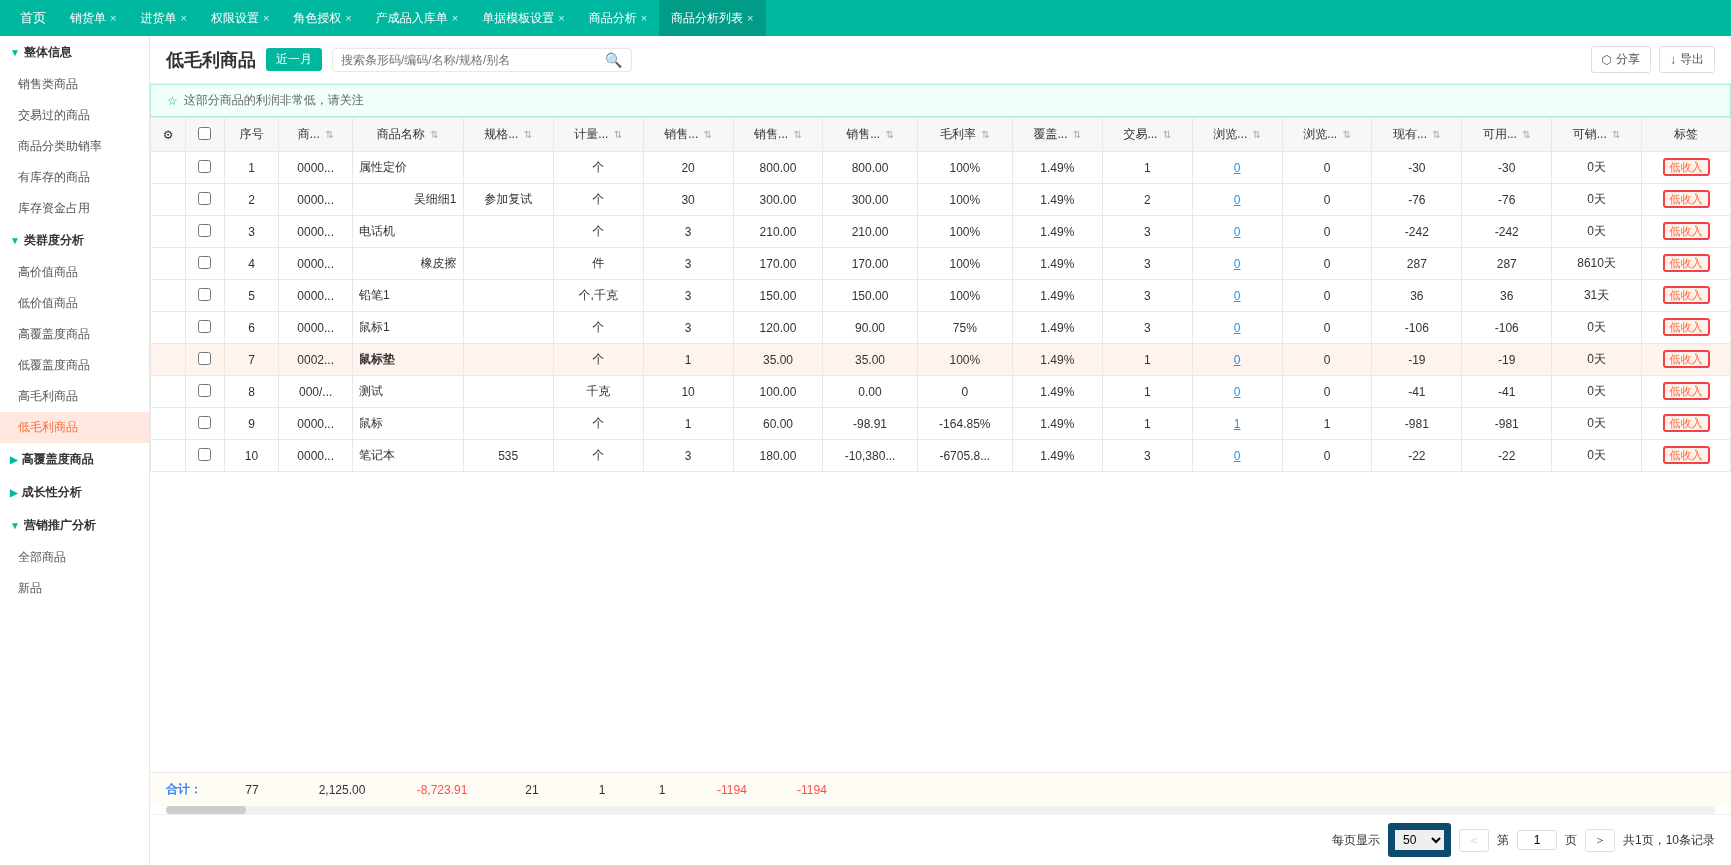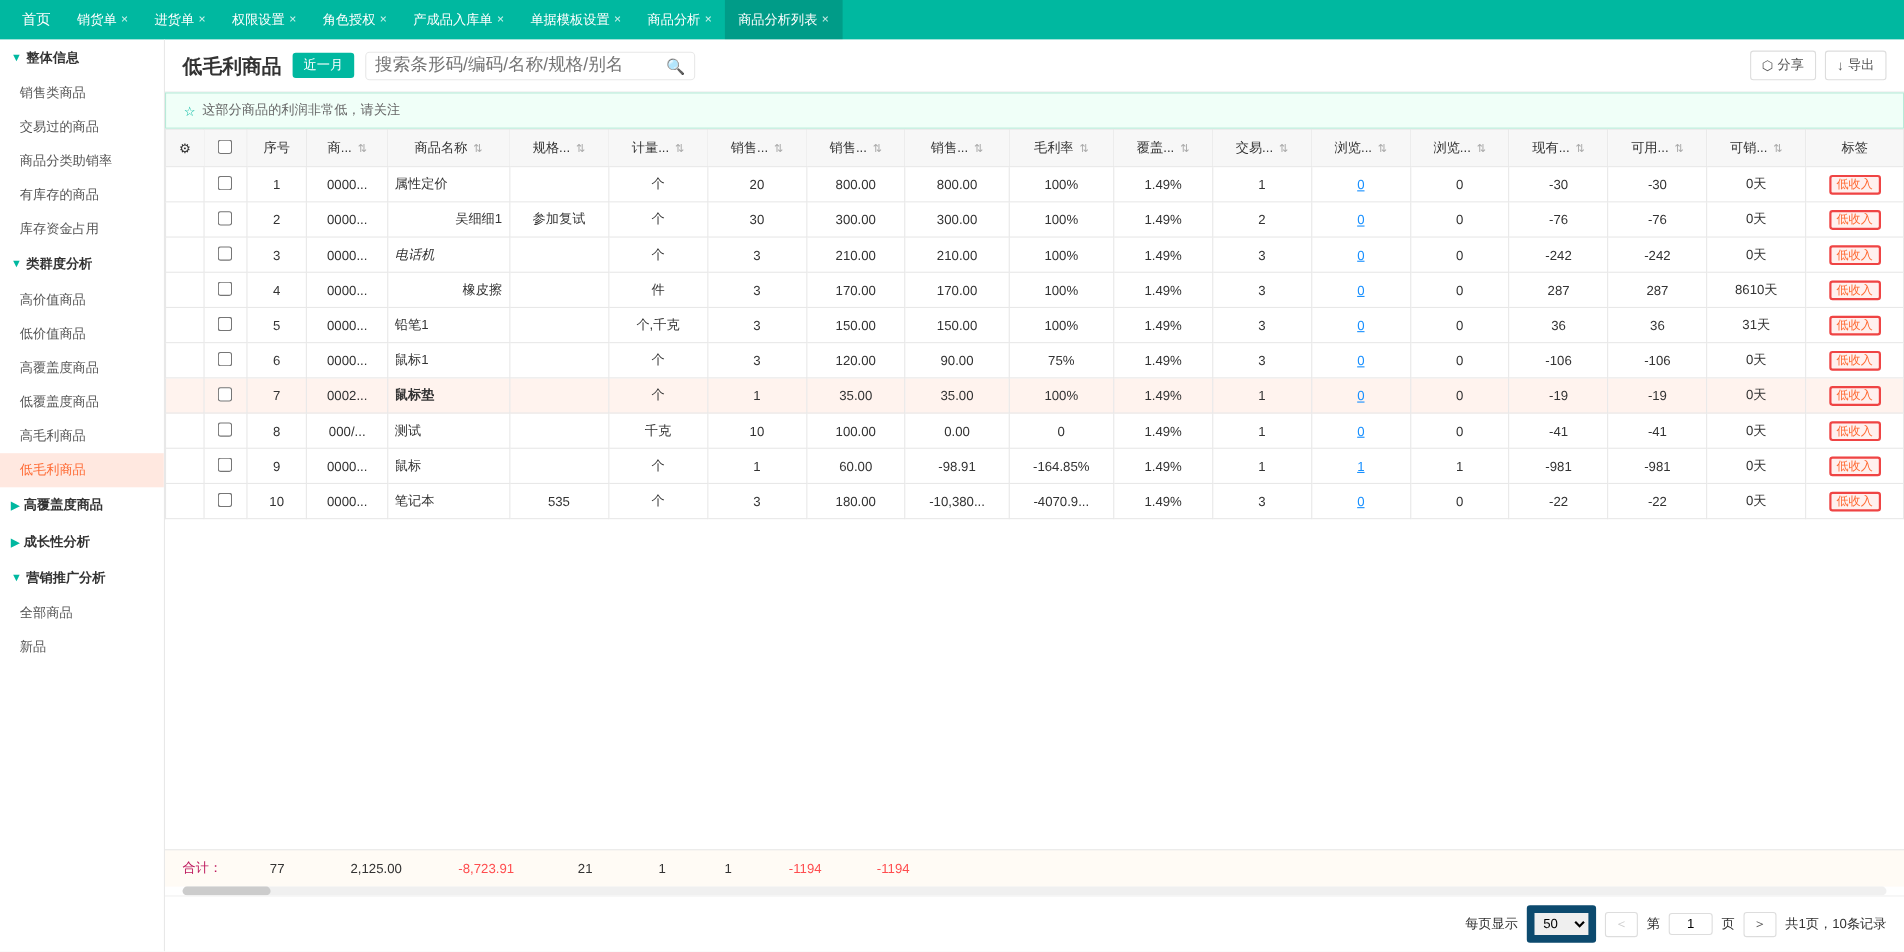--- a/index.html
+++ b/index.html
@@ -94,21 +94,21 @@
       display: flex;
       align-items: center;
       border: 1px solid #e8e8e8;
       border-radius: 4px;
       padding: 3px 8px;
       max-width: 300px;
     }
     .search-box input {
       border: none;
       outline: none;
-      font-size: 16px;
+      font-size: 12px;
       flex: 1;
       background: transparent;
     }
     .search-icon { color: #00b8a0; font-size: 14px; cursor: pointer; }
     .header-actions { margin-left: auto; display: flex; gap: 8px; }
     .action-btn {
       display: flex;
       align-items: center;
       gap: 4px;
       padding: 4px 10px;
@@ -183,21 +183,21 @@
     
     .table-footer {
       border-top: 1px solid #e8e8e8;
       background: #fffbf5;
       display: flex;
       align-items: center;
       padding: 8px 16px;
       gap: 20px;
       font-size: 12px;
     }
-    .footer-label { font-weight: normal; color: #be185d; }
+    .footer-label { font-weight: bold; color: #3b82f6; }
 
     
     .pagination-bar {
       display: flex;
       align-items: center;
       justify-content: flex-end;
       padding: 8px 16px;
       background: #fff;
       border-top: 1px solid #f0f0f0;
       gap: 8px;
@@ -414,21 +414,21 @@
       <td class="text-red">-76</td>
       <td class="text-red">-76</td>
       <td class="text-orange">0天</td>
       <td><span class="tag-low-income">低收入</span></td>
     </tr>
             <tr>
       <td></td>
       <td><input type="checkbox" style=""></td>
       <td>3</td>
       <td>0000...</td>
-      <td style="text-align:left;font-style:italic;">电话机</td>
+      <td style="text-align:left;">电话机</td>
       <td></td>
       <td>个</td>
       <td>3</td>
       <td>210.00</td>
       <td class="">210.00</td>
       <td class="">100%</td>
       <td>1.49%</td>
       <td>3</td>
       <td><span class="text-link">0</span></td>
       <td>0</td>
@@ -567,21 +567,21 @@
       <td></td>
       <td><input type="checkbox" style=""></td>
       <td>10</td>
       <td>0000...</td>
       <td style="text-align:left;">笔记本</td>
       <td>535</td>
       <td>个</td>
       <td>3</td>
       <td>180.00</td>
       <td class="text-red">-10,380...</td>
-      <td class="text-red">-4070.9...</td>
+      <td class="text-red">-6705.8...</td>
       <td>1.49%</td>
       <td>3</td>
       <td><span class="text-link">0</span></td>
       <td>0</td>
       <td class="text-red">-22</td>
       <td class="text-red">-22</td>
       <td class="text-orange">0天</td>
       <td><span class="tag-low-income">低收入</span></td>
     </tr>
           </tbody>

